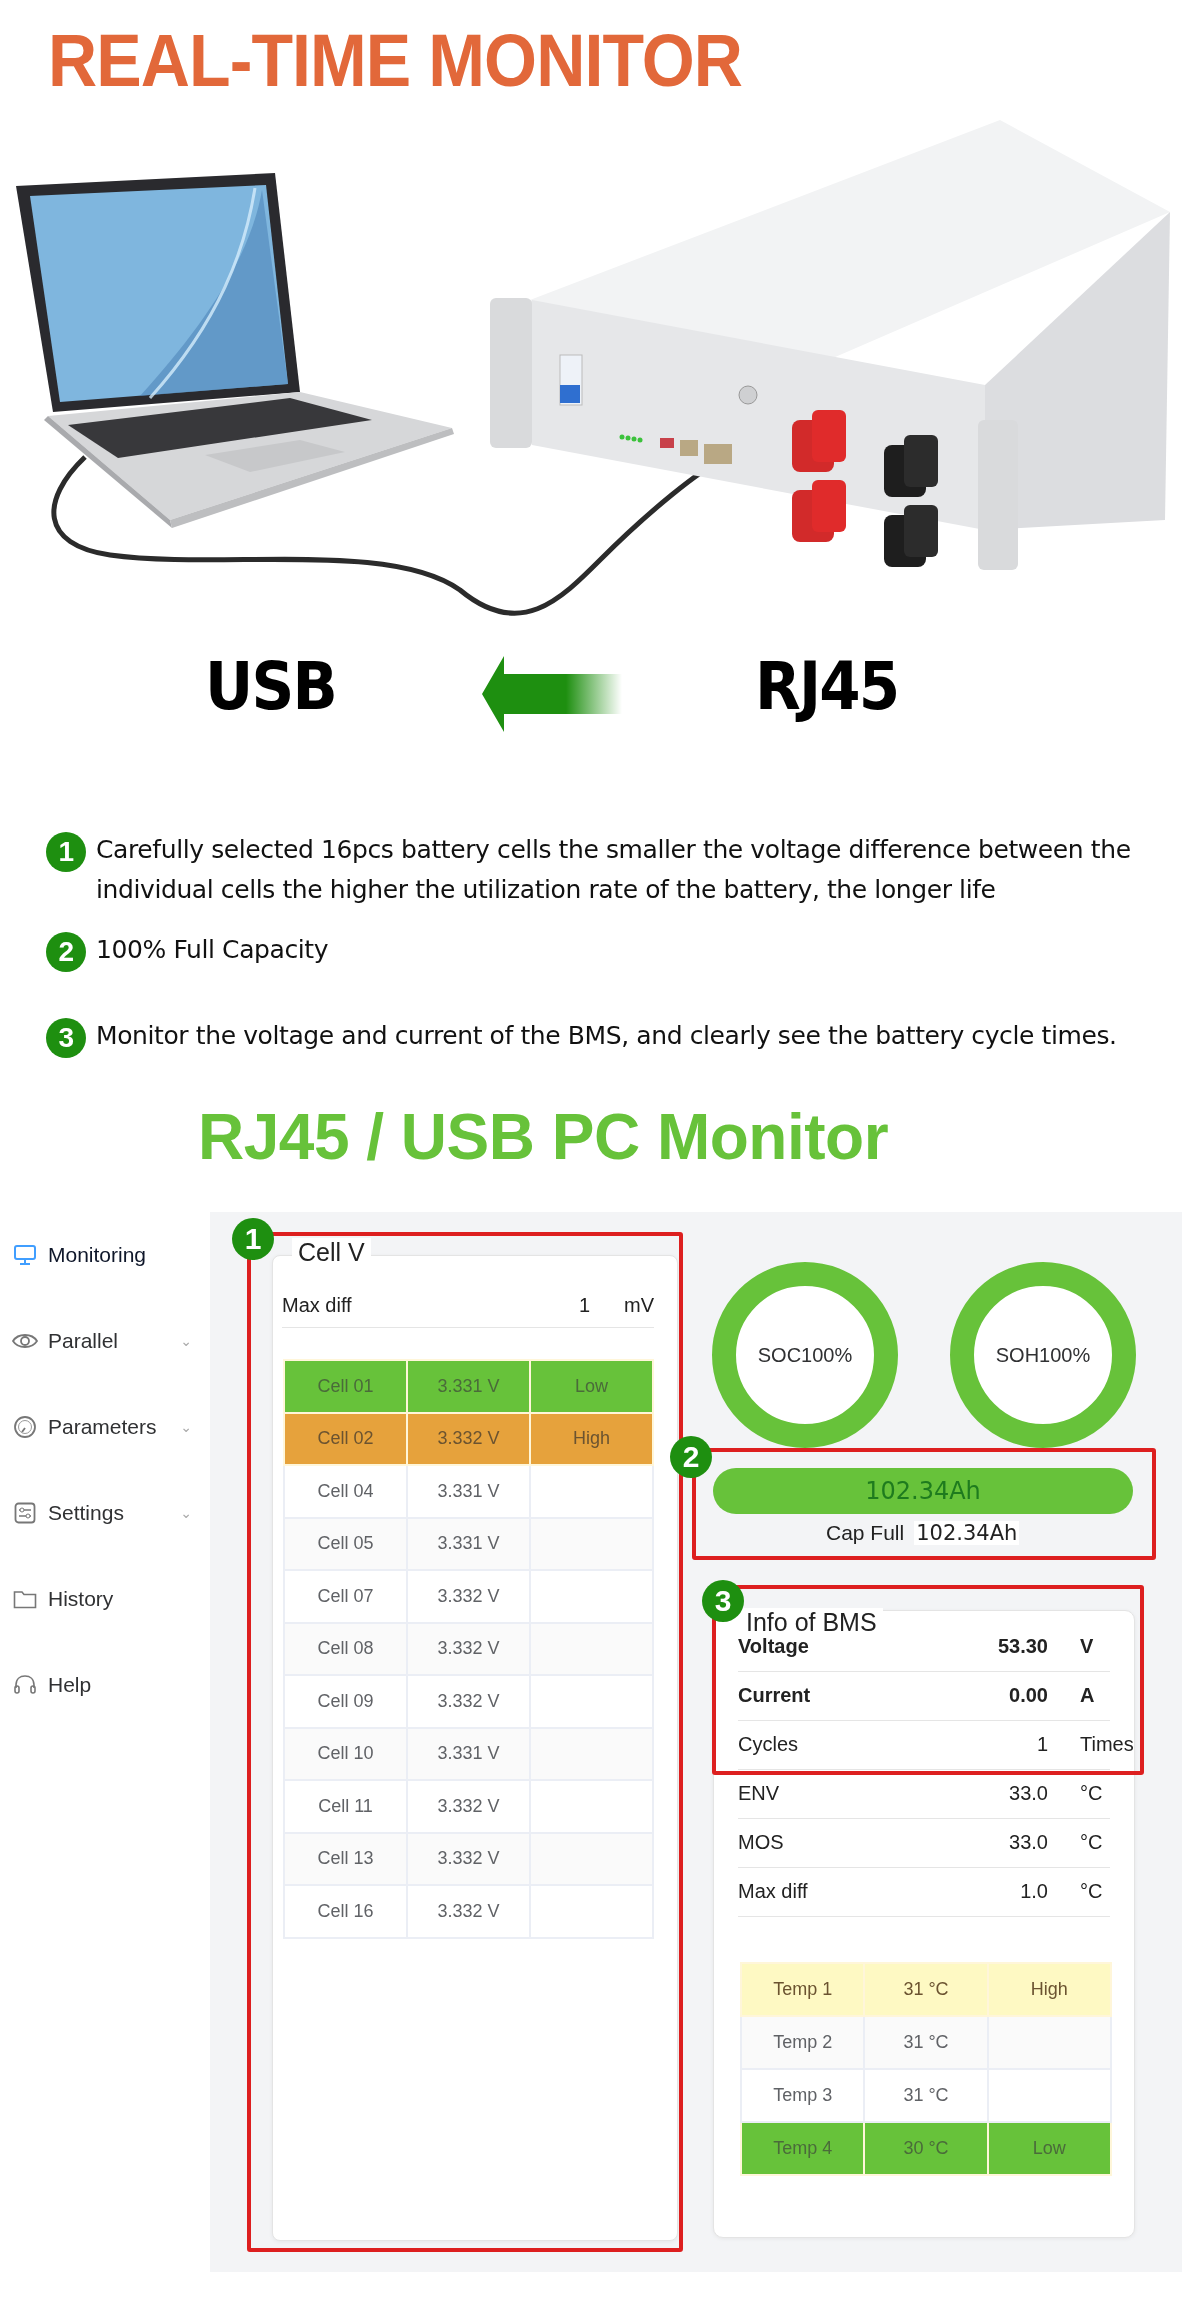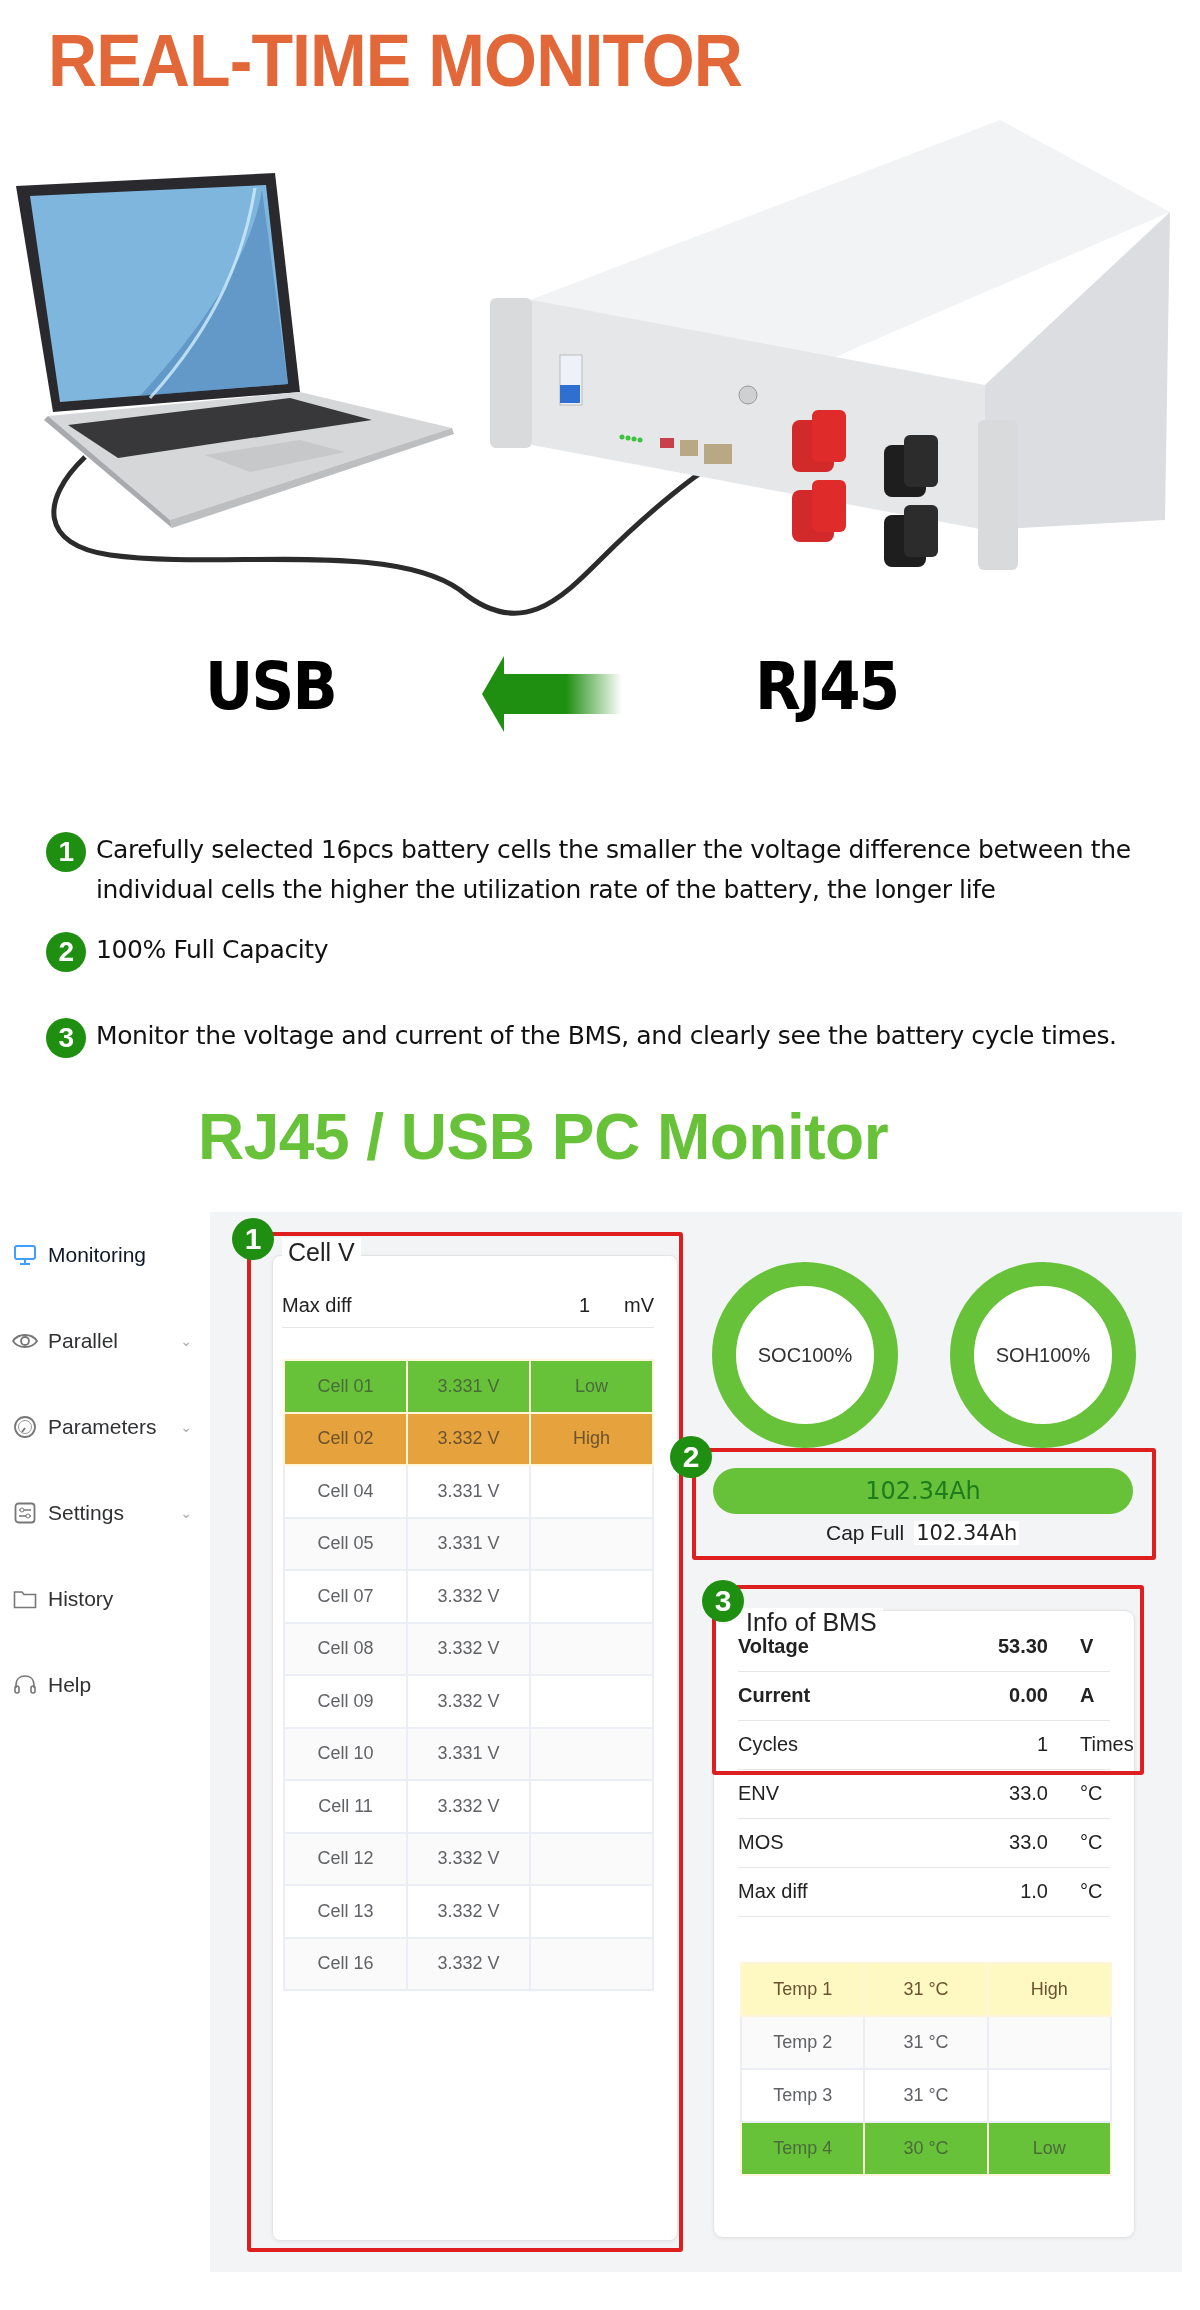--- a/index.html
+++ b/index.html
@@ -30,21 +30,21 @@
   .sidebar { position: absolute; left: 0; top: 1210px; width: 205px; height: 1060px; background: #fff; }
   .nav-item { position: absolute; left: 12px; display: flex; align-items: center; font-family: "Liberation Sans", sans-serif; font-size: 21px; color: #303133; width: 180px; }
   .nav-item .ic { width: 26px; height: 26px; margin-right: 10px; display: inline-flex; align-items: center; justify-content: center; }
   .nav-item .chev { position: absolute; right: 0; color: #aaa; font-size: 14px; }
   .nav-item.active { color: #0f172a; }
 
   .main { position: absolute; left: 210px; top: 1212px; width: 972px; height: 1060px; background: #f3f4f6; }
 
   .cell-card { position: absolute; left: 272px; top: 1255px; width: 406px; height: 986px; background: #fff; border: 1px solid #e4e4e4; border-radius: 8px; box-shadow: 0 1px 4px rgba(0,0,0,0.06); }
   .legend-title { position: absolute; background: #fff; padding: 0 6px; font-size: 25px; color: #222; font-family: "Liberation Sans", sans-serif; }
-  .cell-legend { left: 282px; top: 1238px; }
+  .cell-legend { left: 292px; top: 1238px; }
   .maxdiff-row { position: absolute; left: 282px; top: 1290px; width: 372px; height: 38px; border-bottom: 1px solid #e5e5e5; font-size: 20px; color: #222; }
   .maxdiff-row .k { position: absolute; left: 0; top: 4px; }
   .maxdiff-row .v { position: absolute; right: 64px; top: 4px; }
   .maxdiff-row .u { position: absolute; right: 0; top: 4px; }
 
   .cell-table { position: absolute; left: 283px; top: 1359px; width: 371px; border-collapse: collapse; }
   .cell-table td { height: 52.5px; border: 2px solid #ebeef5; text-align: center; font-size: 18px; color: #606266; width: 33.33%; }
   .cell-table tr:nth-child(even) td { background: #fafafa; }
   .cell-table tr.low td { background: #67c23a; border-color: #fff6d9; color: #4a6b3a; }
   .cell-table tr.high td { background: #e6a23c; border-color: #fff6d9; color: #6b5330; }
@@ -270,25 +270,20 @@
         <td>Cell 10</td>
         <td>3.331 V</td>
         <td></td>
       </tr>
     <tr>
         <td>Cell 11</td>
         <td>3.332 V</td>
         <td></td>
       </tr>
     <tr>
-        <td>Cell 12</td>
-        <td>3.332 V</td>
-        <td></td>
-      </tr>
-    <tr>
         <td>Cell 13</td>
         <td>3.332 V</td>
         <td></td>
       </tr>
     <tr>
         <td>Cell 16</td>
         <td>3.332 V</td>
         <td></td>
       </tr>
   </tbody>

